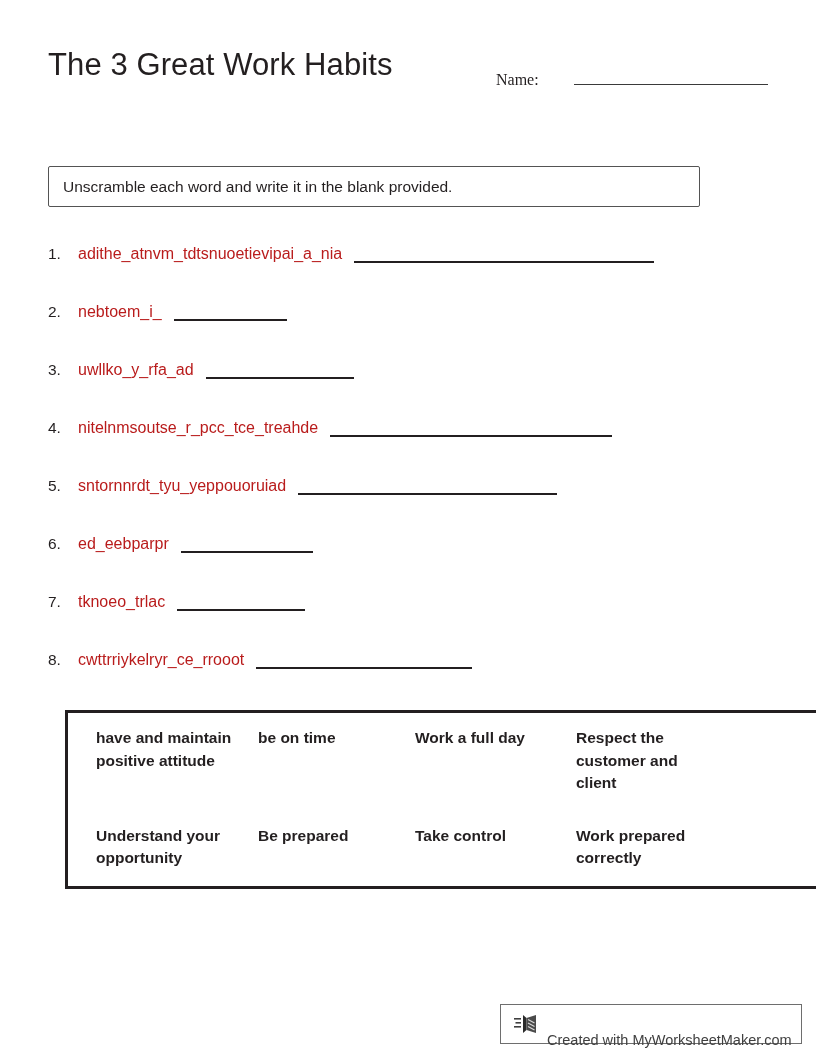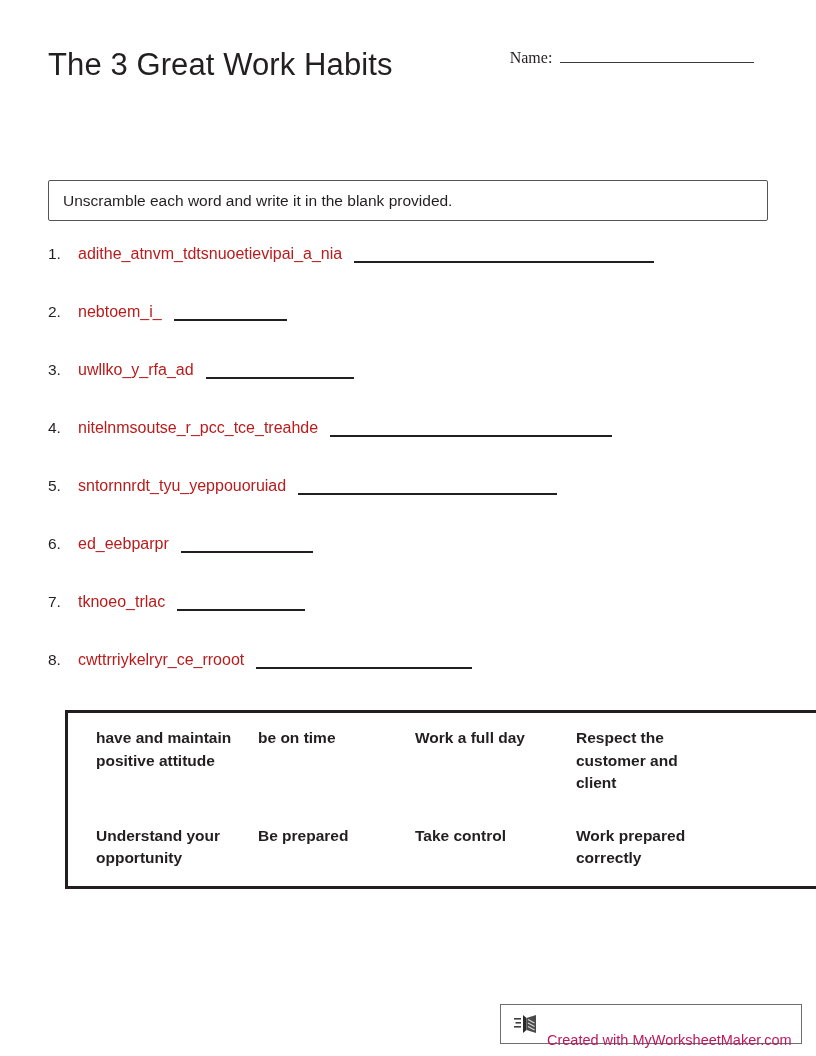--- a/index.html
+++ b/index.html
@@ -45,42 +45,43 @@
 
   .name-date {
     position: absolute;
     right: 0;
     top: 4px;
     width: 272px;
   }
   .nd-row {
     display: flex;
     align-items: baseline;
-    justify-content: center;
+    justify-content: space-between;
     height: 38px;
+    margin-top: 22px;
   }
   .nd-label {
     font-family: "Liberation Serif", serif;
     font-size: 16px;
     color: #231f20;
     padding-right: 8px;
     white-space: nowrap;
   }
   .nd-line {
     width: 194px;
     border-bottom: 1.4px solid #3a3a3a;
     height: 14px;
   }
 
   
   .instruction-box {
     position: absolute;
     left: 48px;
-    top: 180px;
-    width: 720px;
+    top: 166px;
+    width: 652px;
     height: 41px;
     box-sizing: border-box;
     border: 1.2px solid #545454;
     border-radius: 2px;
     display: flex;
     align-items: center;
     padding-left: 14px;
   }
   .instruction-text {
     font-size: 15.5px;
@@ -167,21 +168,21 @@
   }
   .footer-logo {
     width: 26px;
     height: 22px;
     flex: 0 0 26px;
     margin-right: 7px;
     position: relative;
   }
   .footer-text {
     font-size: 14.5px;
-    color: #be185d;
+    color: #404040;
     white-space: nowrap;
     margin-top: 31px;
   }
 </style>
 </head>
 <body>
 
 <div class="page">
 
   <div class="header">

